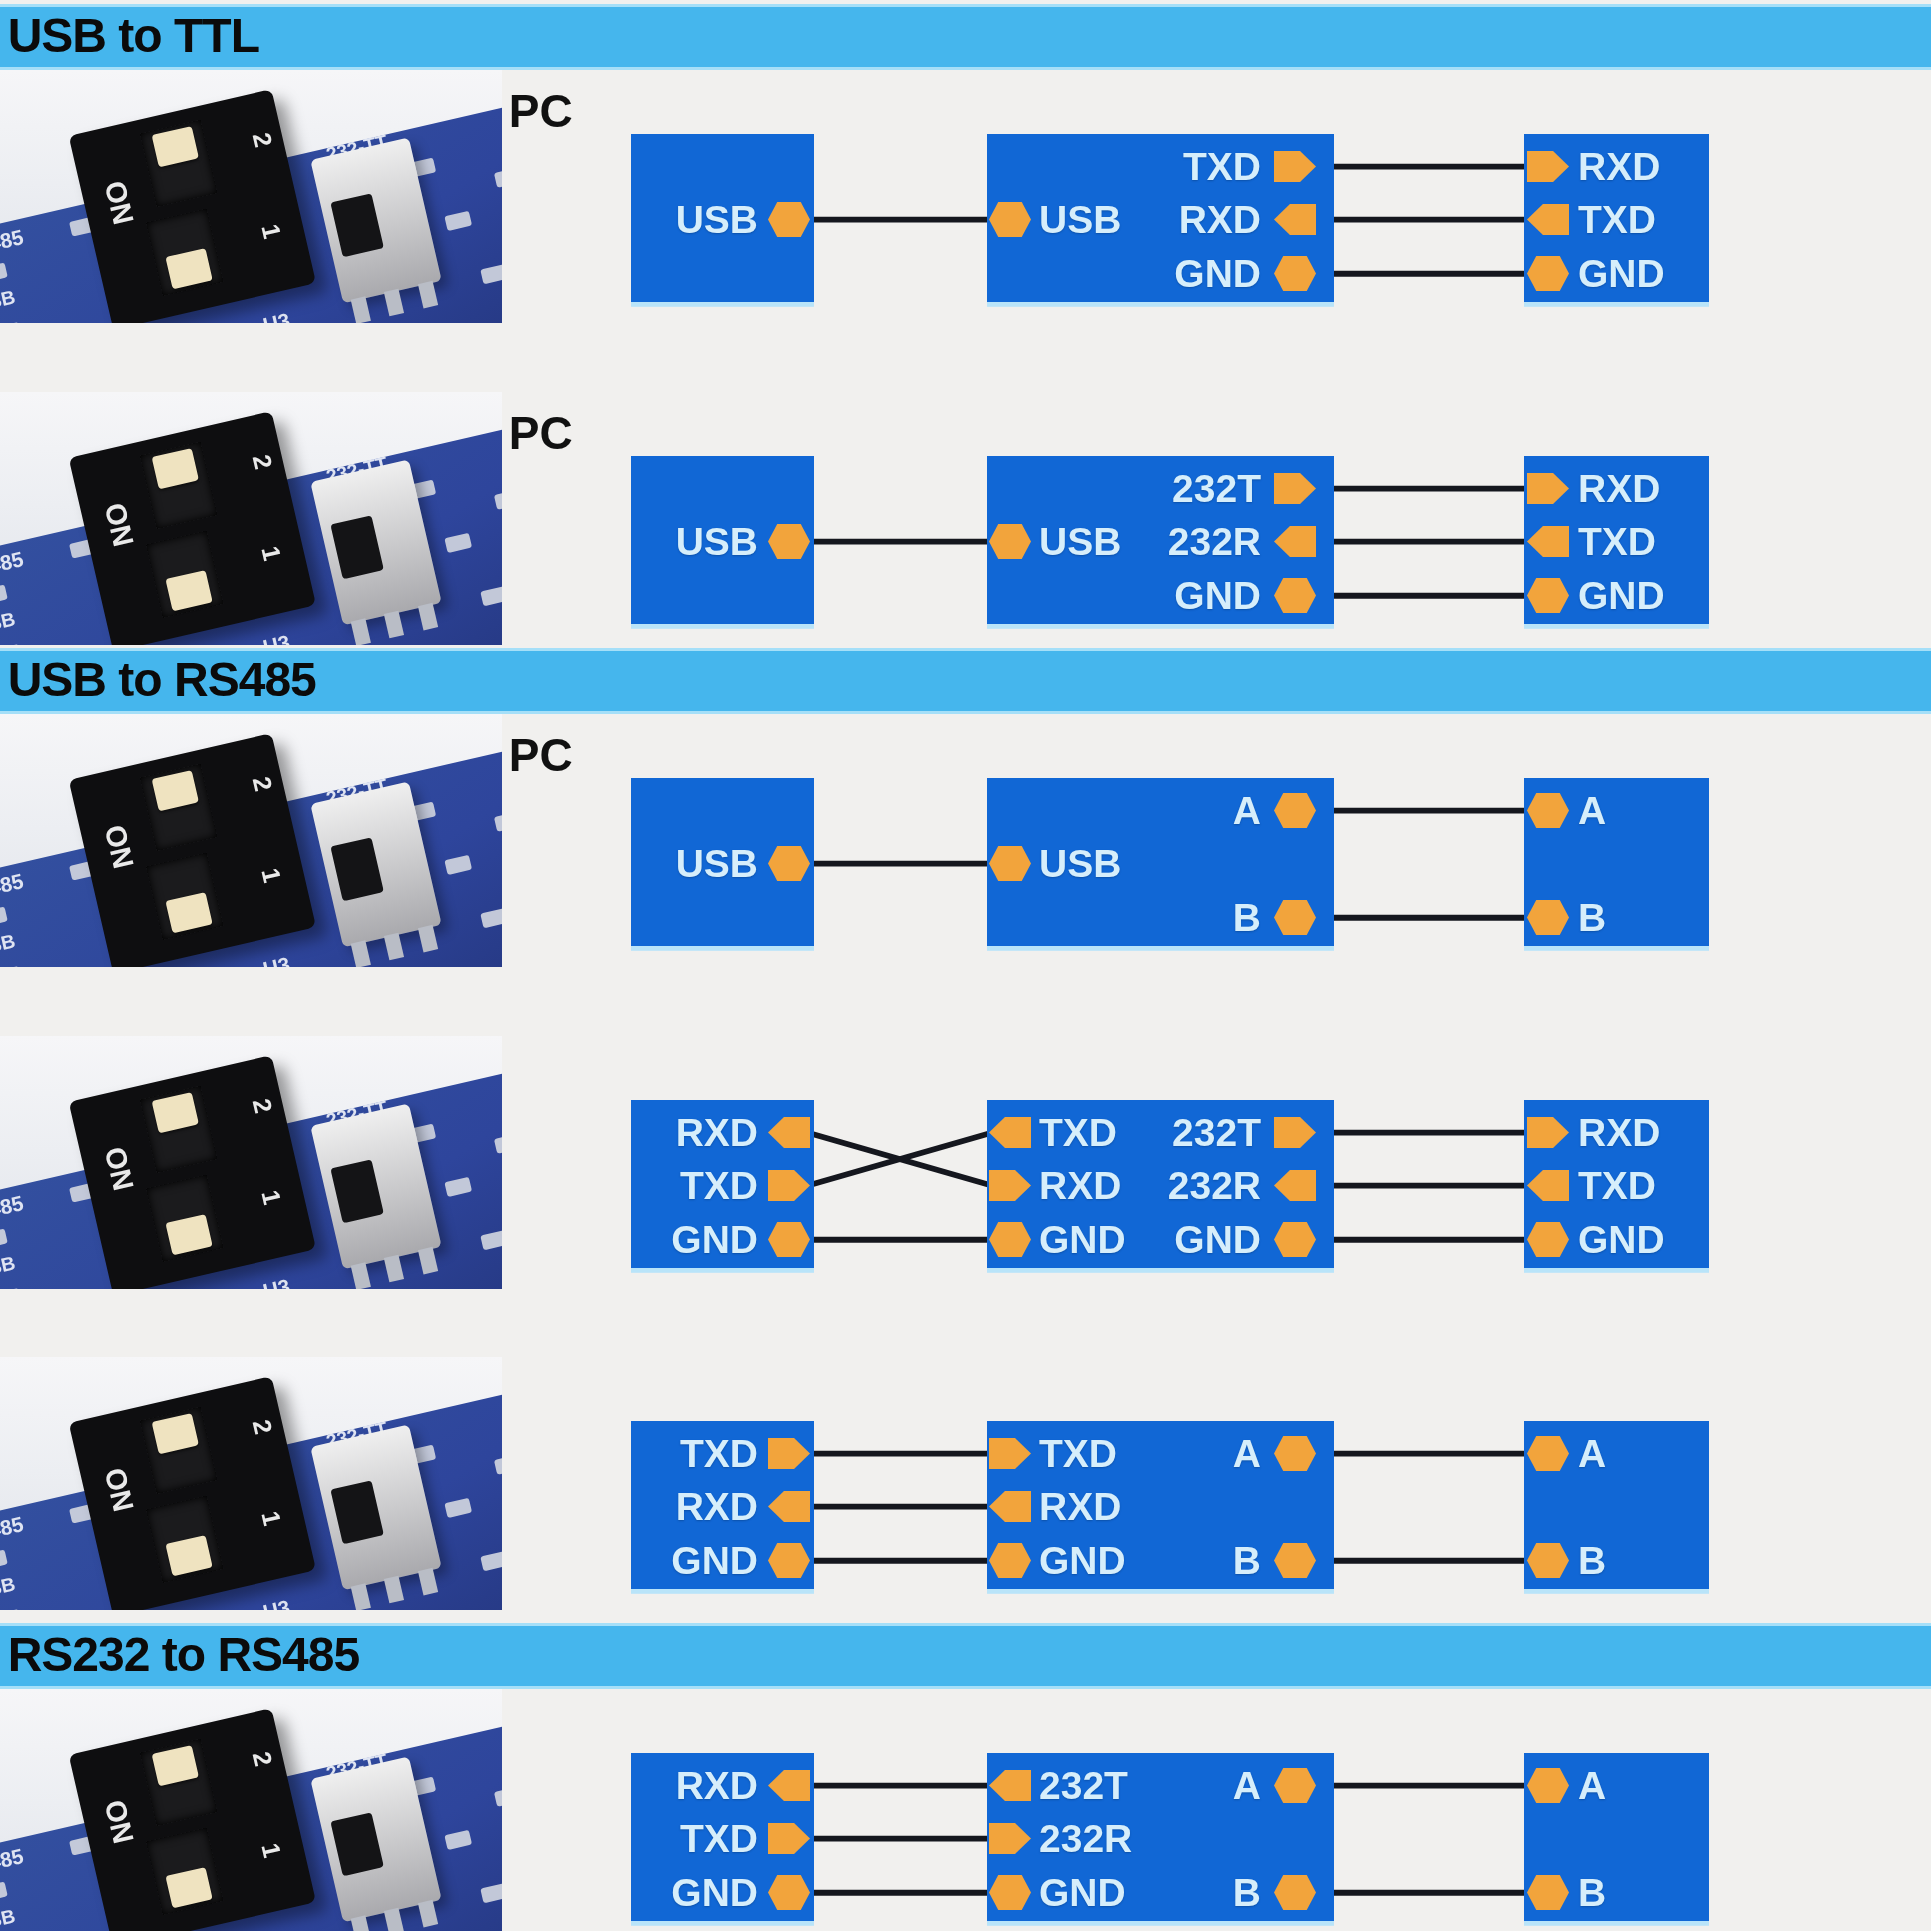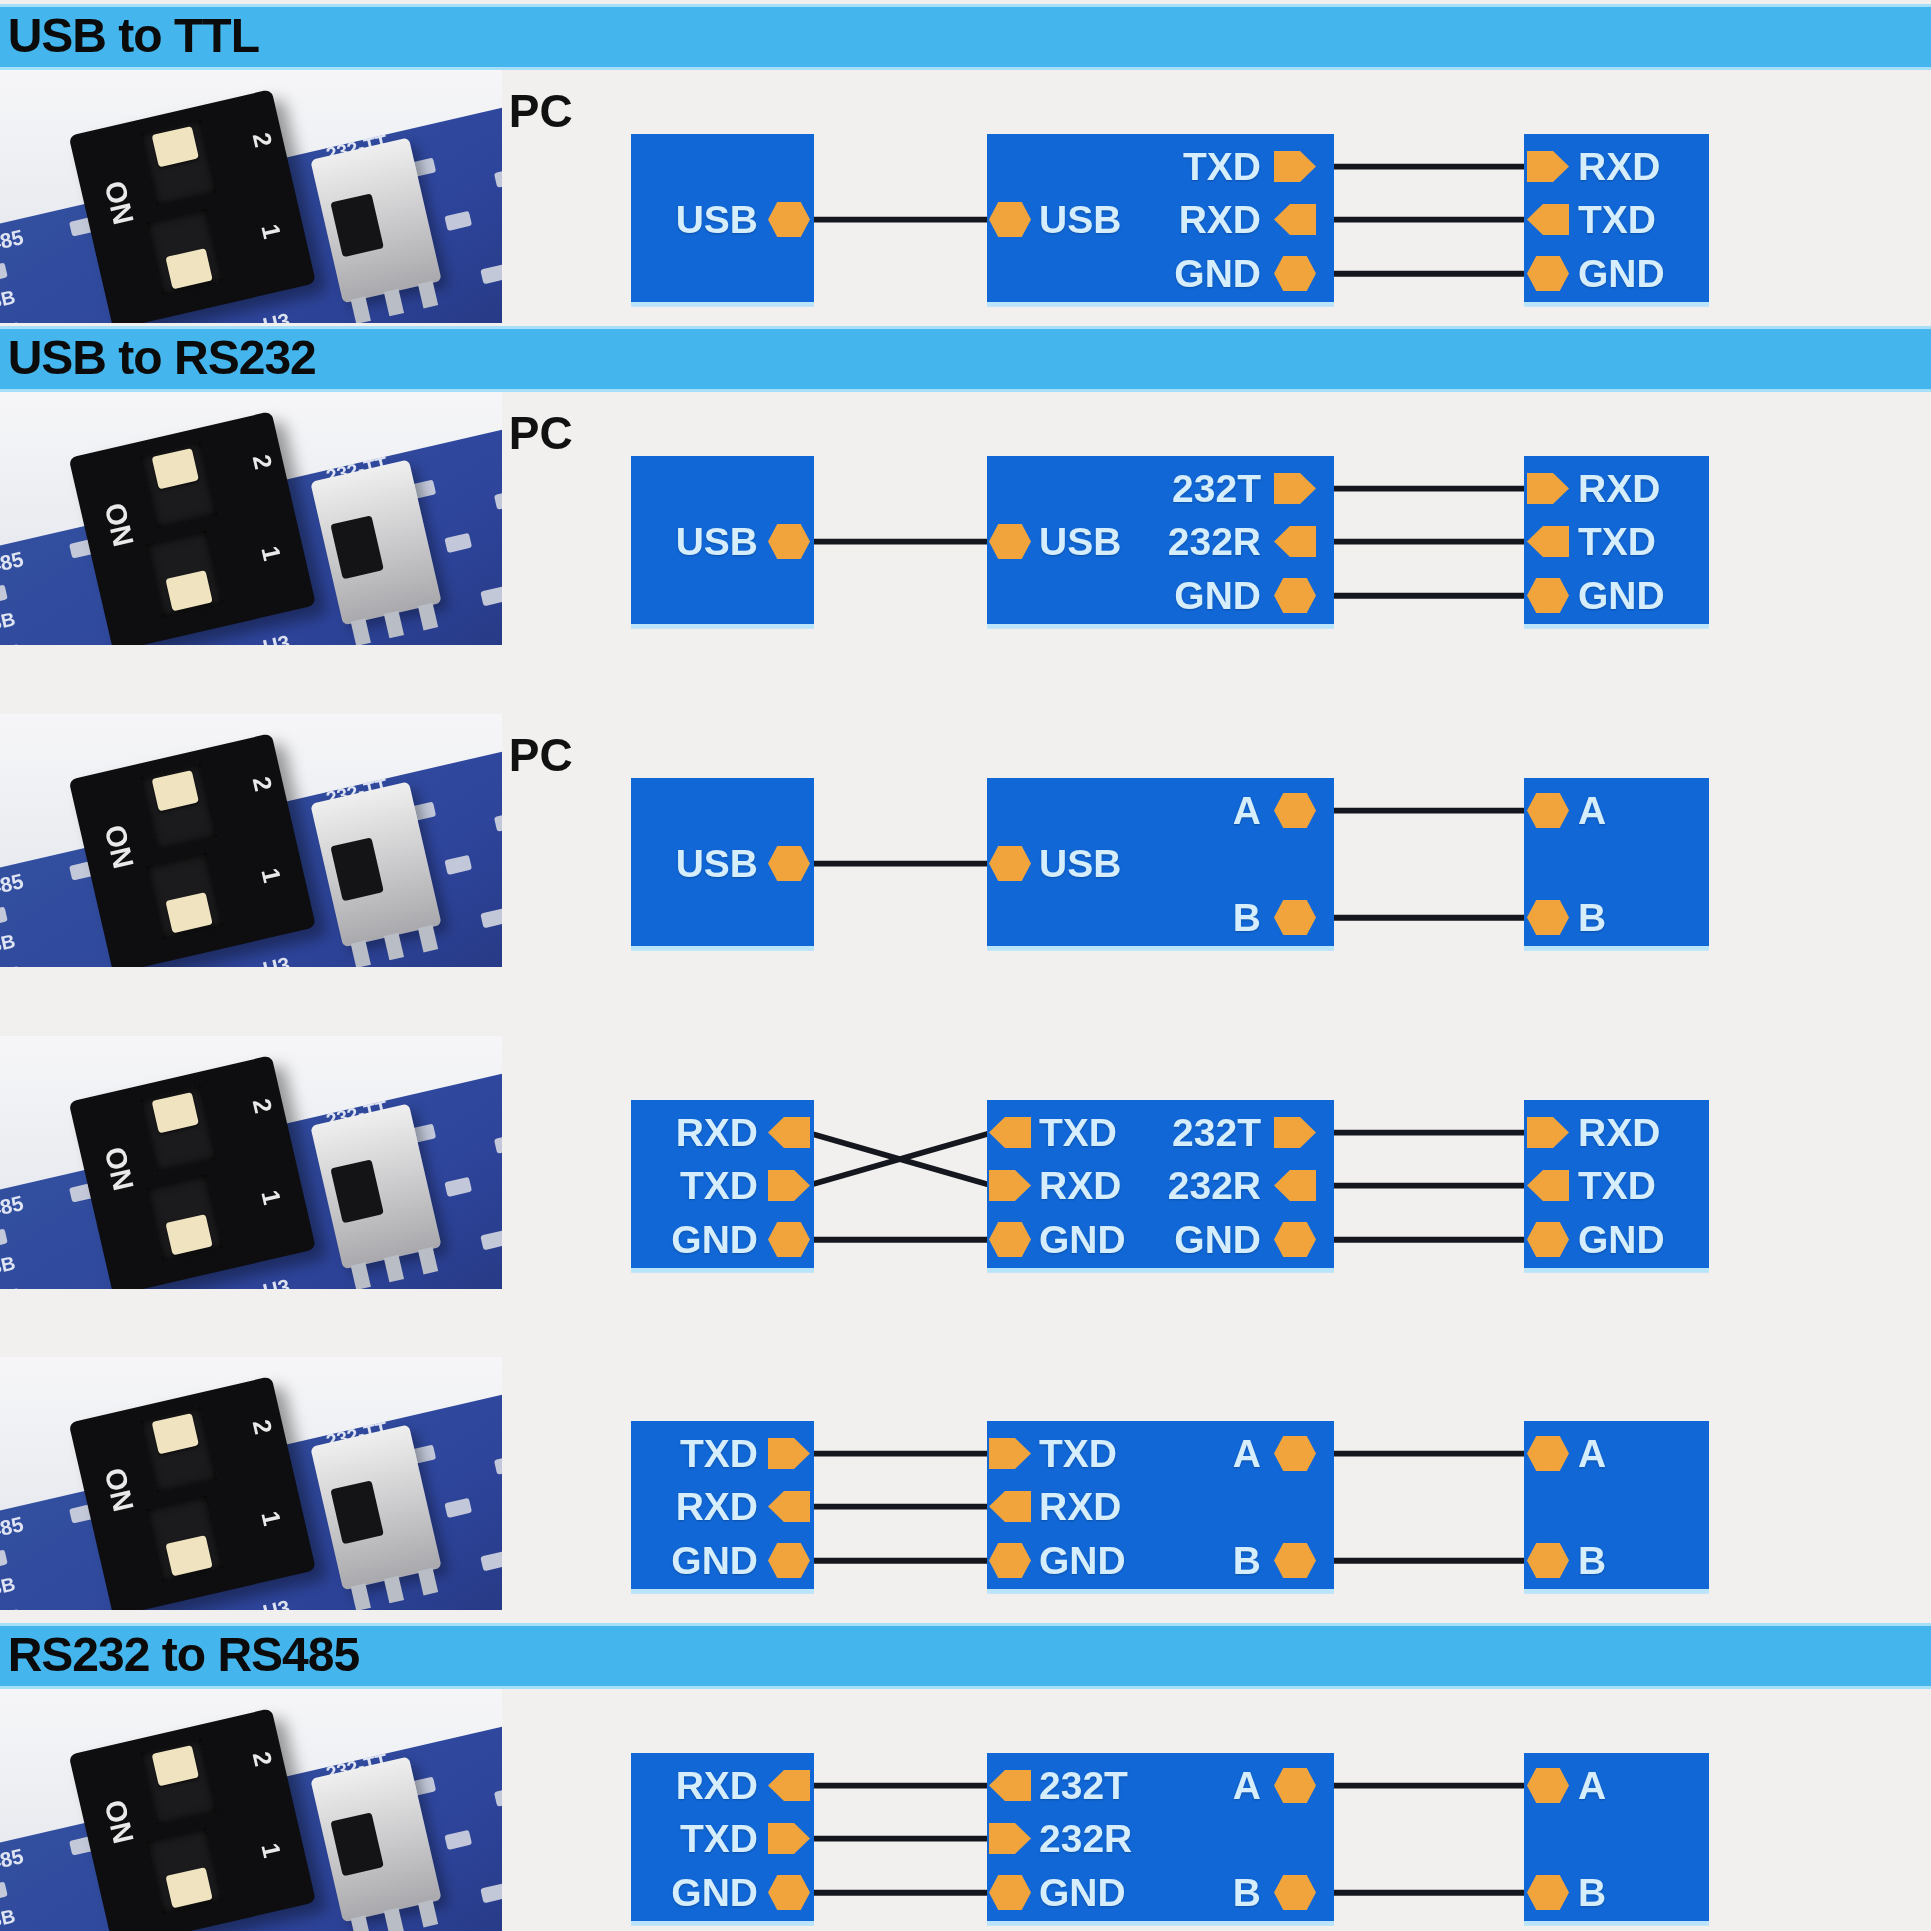--- a/index.html
+++ b/index.html
@@ -127,23 +127,20 @@
         <div class="box right"></div>
         <div class="pin arrow-right" style="left: 1025px; top: 79px;"></div>
         <span class="plabel" style="top: 77px; left: 1076px;">RXD</span>
         <div class="pin arrow-left" style="left: 1025px; top: 132px;"></div>
         <span class="plabel" style="top: 130px; left: 1076px;">TXD</span>
         <div class="pin hex" style="left: 1025px; top: 186px;"></div>
         <span class="plabel" style="top: 184px; left: 1076px;">GND</span>
       </div>
     </div>
     <div class="section" style="top: 322px;">
-      <div class="hdr">
-        <div class="hdr-title">USB to RS232</div>
-      </div>
       <div class="photo">
         <div class="pcb">
           <div class="pad" style="left: 19.3px; top: 39px;"></div>
           <div class="pad" style="left: 19.3px; top: 100px;"></div>
           <div class="pad" style="left: 460px; top: 33px;"></div>
           <div class="pad" style="left: 483px; top: 93px;"></div>
           <div class="pad" style="left: 506px; top: 153px;"></div>
           <div class="pad" style="left: 541px; top: 62px;"></div>
           <div class="pad" style="left: 116px; top: 13.5px;"></div>
           <span class="silk" style="left: 33px; top: 5.8px; font-size: 21px;">485</span>
@@ -192,20 +189,23 @@
         <div class="box right"></div>
         <div class="pin arrow-right" style="left: 1025px; top: 79px;"></div>
         <span class="plabel" style="top: 77px; left: 1076px;">RXD</span>
         <div class="pin arrow-left" style="left: 1025px; top: 132px;"></div>
         <span class="plabel" style="top: 130px; left: 1076px;">TXD</span>
         <div class="pin hex" style="left: 1025px; top: 186px;"></div>
         <span class="plabel" style="top: 184px; left: 1076px;">GND</span>
       </div>
     </div>
     <div class="section" style="top: 644px;">
+      <div class="hdr">
+        <div class="hdr-title">USB to RS485</div>
+      </div>
       <div class="photo">
         <div class="pcb">
           <div class="pad" style="left: 19.3px; top: 39px;"></div>
           <div class="pad" style="left: 19.3px; top: 100px;"></div>
           <div class="pad" style="left: 460px; top: 33px;"></div>
           <div class="pad" style="left: 483px; top: 93px;"></div>
           <div class="pad" style="left: 506px; top: 153px;"></div>
           <div class="pad" style="left: 541px; top: 62px;"></div>
           <div class="pad" style="left: 116px; top: 13.5px;"></div>
           <span class="silk" style="left: 33px; top: 5.8px; font-size: 21px;">485</span>

